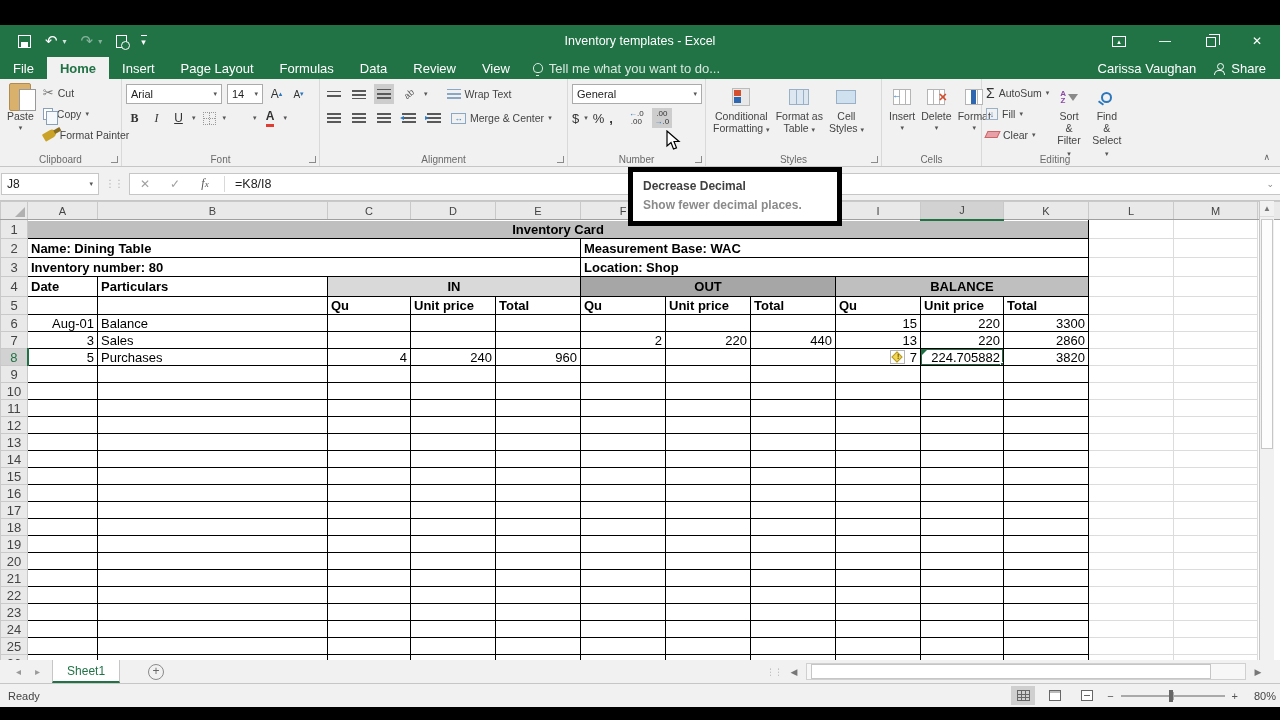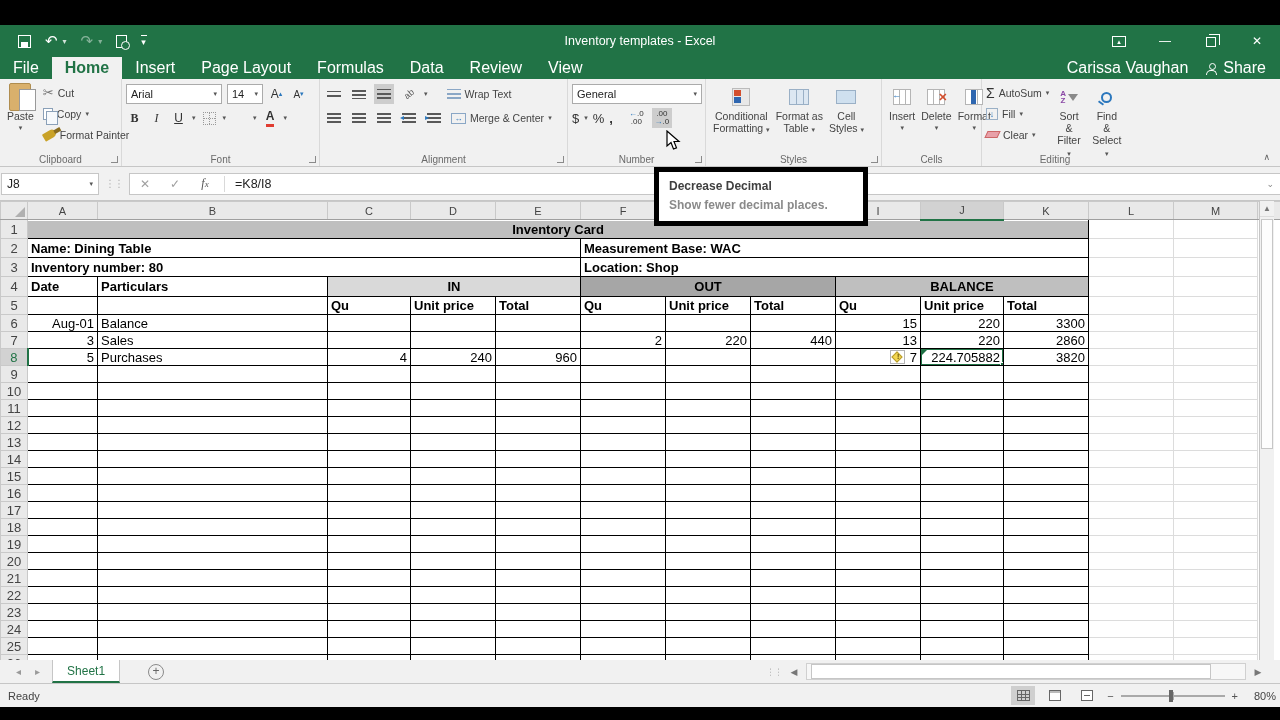--- a/index.html
+++ b/index.html
@@ -22,21 +22,21 @@
   .ico-preview:after { content:""; position:absolute; right:-4px; bottom:-3px; width:7px; height:7px; border:1.5px solid #fff; border-radius:50%; background:#217346; }
   .qat-more { font-size:9px; letter-spacing:1px; border-top:1px solid #fff; padding-top:1px; }
   .win-title { position:absolute; left:50%; transform:translateX(-50%); font-size:12.5px; white-space:nowrap; }
   .winbtns { position:absolute; right:0; top:0; height:32px; display:flex; align-items:center; }
   .winbtn { width:46px; height:32px; display:flex; align-items:center; justify-content:center; font-size:12px; }
   .ico-ribopt { width:14px; height:11px; border:1px solid #fff; font-size:7px; text-align:center; line-height:9px; }
   .ico-restore { width:10px; height:10px; border:1px solid #fff; position:relative; margin-top:2px; }
   .ico-restore:before { content:""; position:absolute; left:2px; top:-4px; width:10px; height:10px; border:1px solid #fff; border-bottom:none; border-left:none; }
 
   
-  .menubar { height:22px; background:#217346; display:flex; align-items:stretch; color:#fff; font-size:16px; position:relative; }
+  .menubar { height:22px; background:#217346; display:flex; align-items:stretch; color:#fff; font-size:13px; position:relative; }
   .mtab { padding:0 13px; display:flex; align-items:center; cursor:default; }
   .mtab.active { background:#f1f1f1; color:#217346; font-weight:bold; }
   .tellme { display:flex; align-items:center; gap:6px; margin-left:10px; color:#d9e8df; }
   .ico-bulb { width:10px; height:10px; border:1.5px solid #d9e8df; border-radius:50% 50% 40% 40%; position:relative; }
   .ico-bulb:after { content:""; position:absolute; left:2px; bottom:-4px; width:3px; height:3px; border-bottom:1.5px solid #d9e8df; }
   .menubar-right { position:absolute; right:0; top:0; height:22px; display:flex; align-items:center; gap:18px; padding-right:14px; }
   .share { display:flex; align-items:center; gap:6px; }
   .ico-person { width:11px; height:11px; position:relative; }
   .ico-person:before { content:""; position:absolute; left:3px; top:0; width:5px; height:5px; border:1.2px solid #fff; border-radius:50%; }
   .ico-person:after { content:""; position:absolute; left:0; bottom:-1px; width:9px; height:4px; border:1.2px solid #fff; border-bottom:none; border-radius:5px 5px 0 0; }
@@ -161,21 +161,21 @@
   .warnbtn { width:15px; height:14px; background:#fff; border:1px solid #b5b5b5; display:flex; align-items:center; justify-content:center; flex:none; }
   .warnbtn .diamond { width:8px; height:8px; background:#f3d64f; border:1px solid #b59a2e; transform:rotate(45deg); position:relative; }
   .warnbtn .diamond:after { content:"!"; position:absolute; left:2px; top:-2px; transform:rotate(-45deg); font-size:7px; font-weight:bold; color:#5d4b08; }
 
   
   .vscroll { position:absolute; top:0; right:6px; width:15px; bottom:0; background:#f1f1f1; border-left:1px solid #c6c6c6; }
   .vscroll .arr { height:16px; display:flex; align-items:center; justify-content:center; font-size:8px; color:#777; border-bottom:1px solid #dcdcdc; background:#f1f1f1; }
   .vthumb { position:absolute; top:18px; left:1px; right:1px; height:230px; background:#fdfdfd; border:1px solid #c6c6c6; }
 
   
-  .tooltip { position:absolute; left:654px; top:167px; width:214px; background:#fff; border:5px solid #000; padding:7px 10px 9px; z-index:50; }
+  .tooltip { position:absolute; left:628px; top:167px; width:214px; background:#fff; border:5px solid #000; padding:7px 10px 9px; z-index:50; }
   .tt-title { font-size:12px; font-weight:bold; color:#404040; }
   .tt-desc { font-size:12px; color:#8a8a8a; margin-top:5px;font-weight:bold; }
   .cursor { position:absolute; left:666px; top:130px; z-index:60; }
 
   
   .tabbar { height:24px; background:#f1f1f1; border-bottom:1px solid #c6c6c6; display:flex; align-items:stretch; position:relative; font-size:12px; }
   .tnav { display:flex; align-items:center; gap:14px; padding:0 12px 0 16px; color:#9a9a9a; font-size:10px; }
   .sheettab { background:#fff; border:1px solid #c6c6c6; border-top:none; border-bottom:2px solid #217346; color:#217346; font-weight:normal; display:flex; align-items:center; padding:0 14px; }
   .addsheet { width:16px; height:16px; border:1px solid #8a8a8a; border-radius:50%; color:#666; font-size:12px; line-height:13px; text-align:center; align-self:center; margin-left:28px; }
   .hscroll { position:absolute; right:14px; top:3px; display:flex; align-items:center; gap:4px; }
@@ -234,20 +234,24 @@
 
   <div class="menubar">
     <span class="mtab">File</span>
     <span class="mtab active">Home</span>
     <span class="mtab">Insert</span>
     <span class="mtab">Page Layout</span>
     <span class="mtab">Formulas</span>
     <span class="mtab">Data</span>
     <span class="mtab">Review</span>
     <span class="mtab">View</span>
+    <span class="tellme">
+      <span class="ico-bulb"></span>
+      <span>Tell me what you want to do...</span>
+    </span>
     <span class="menubar-right">
       <span>Carissa Vaughan</span>
       <span class="share">
         <span class="ico-person"></span>
         <span>Share</span>
       </span>
     </span>
   </div>
 
   <div class="ribbon">

